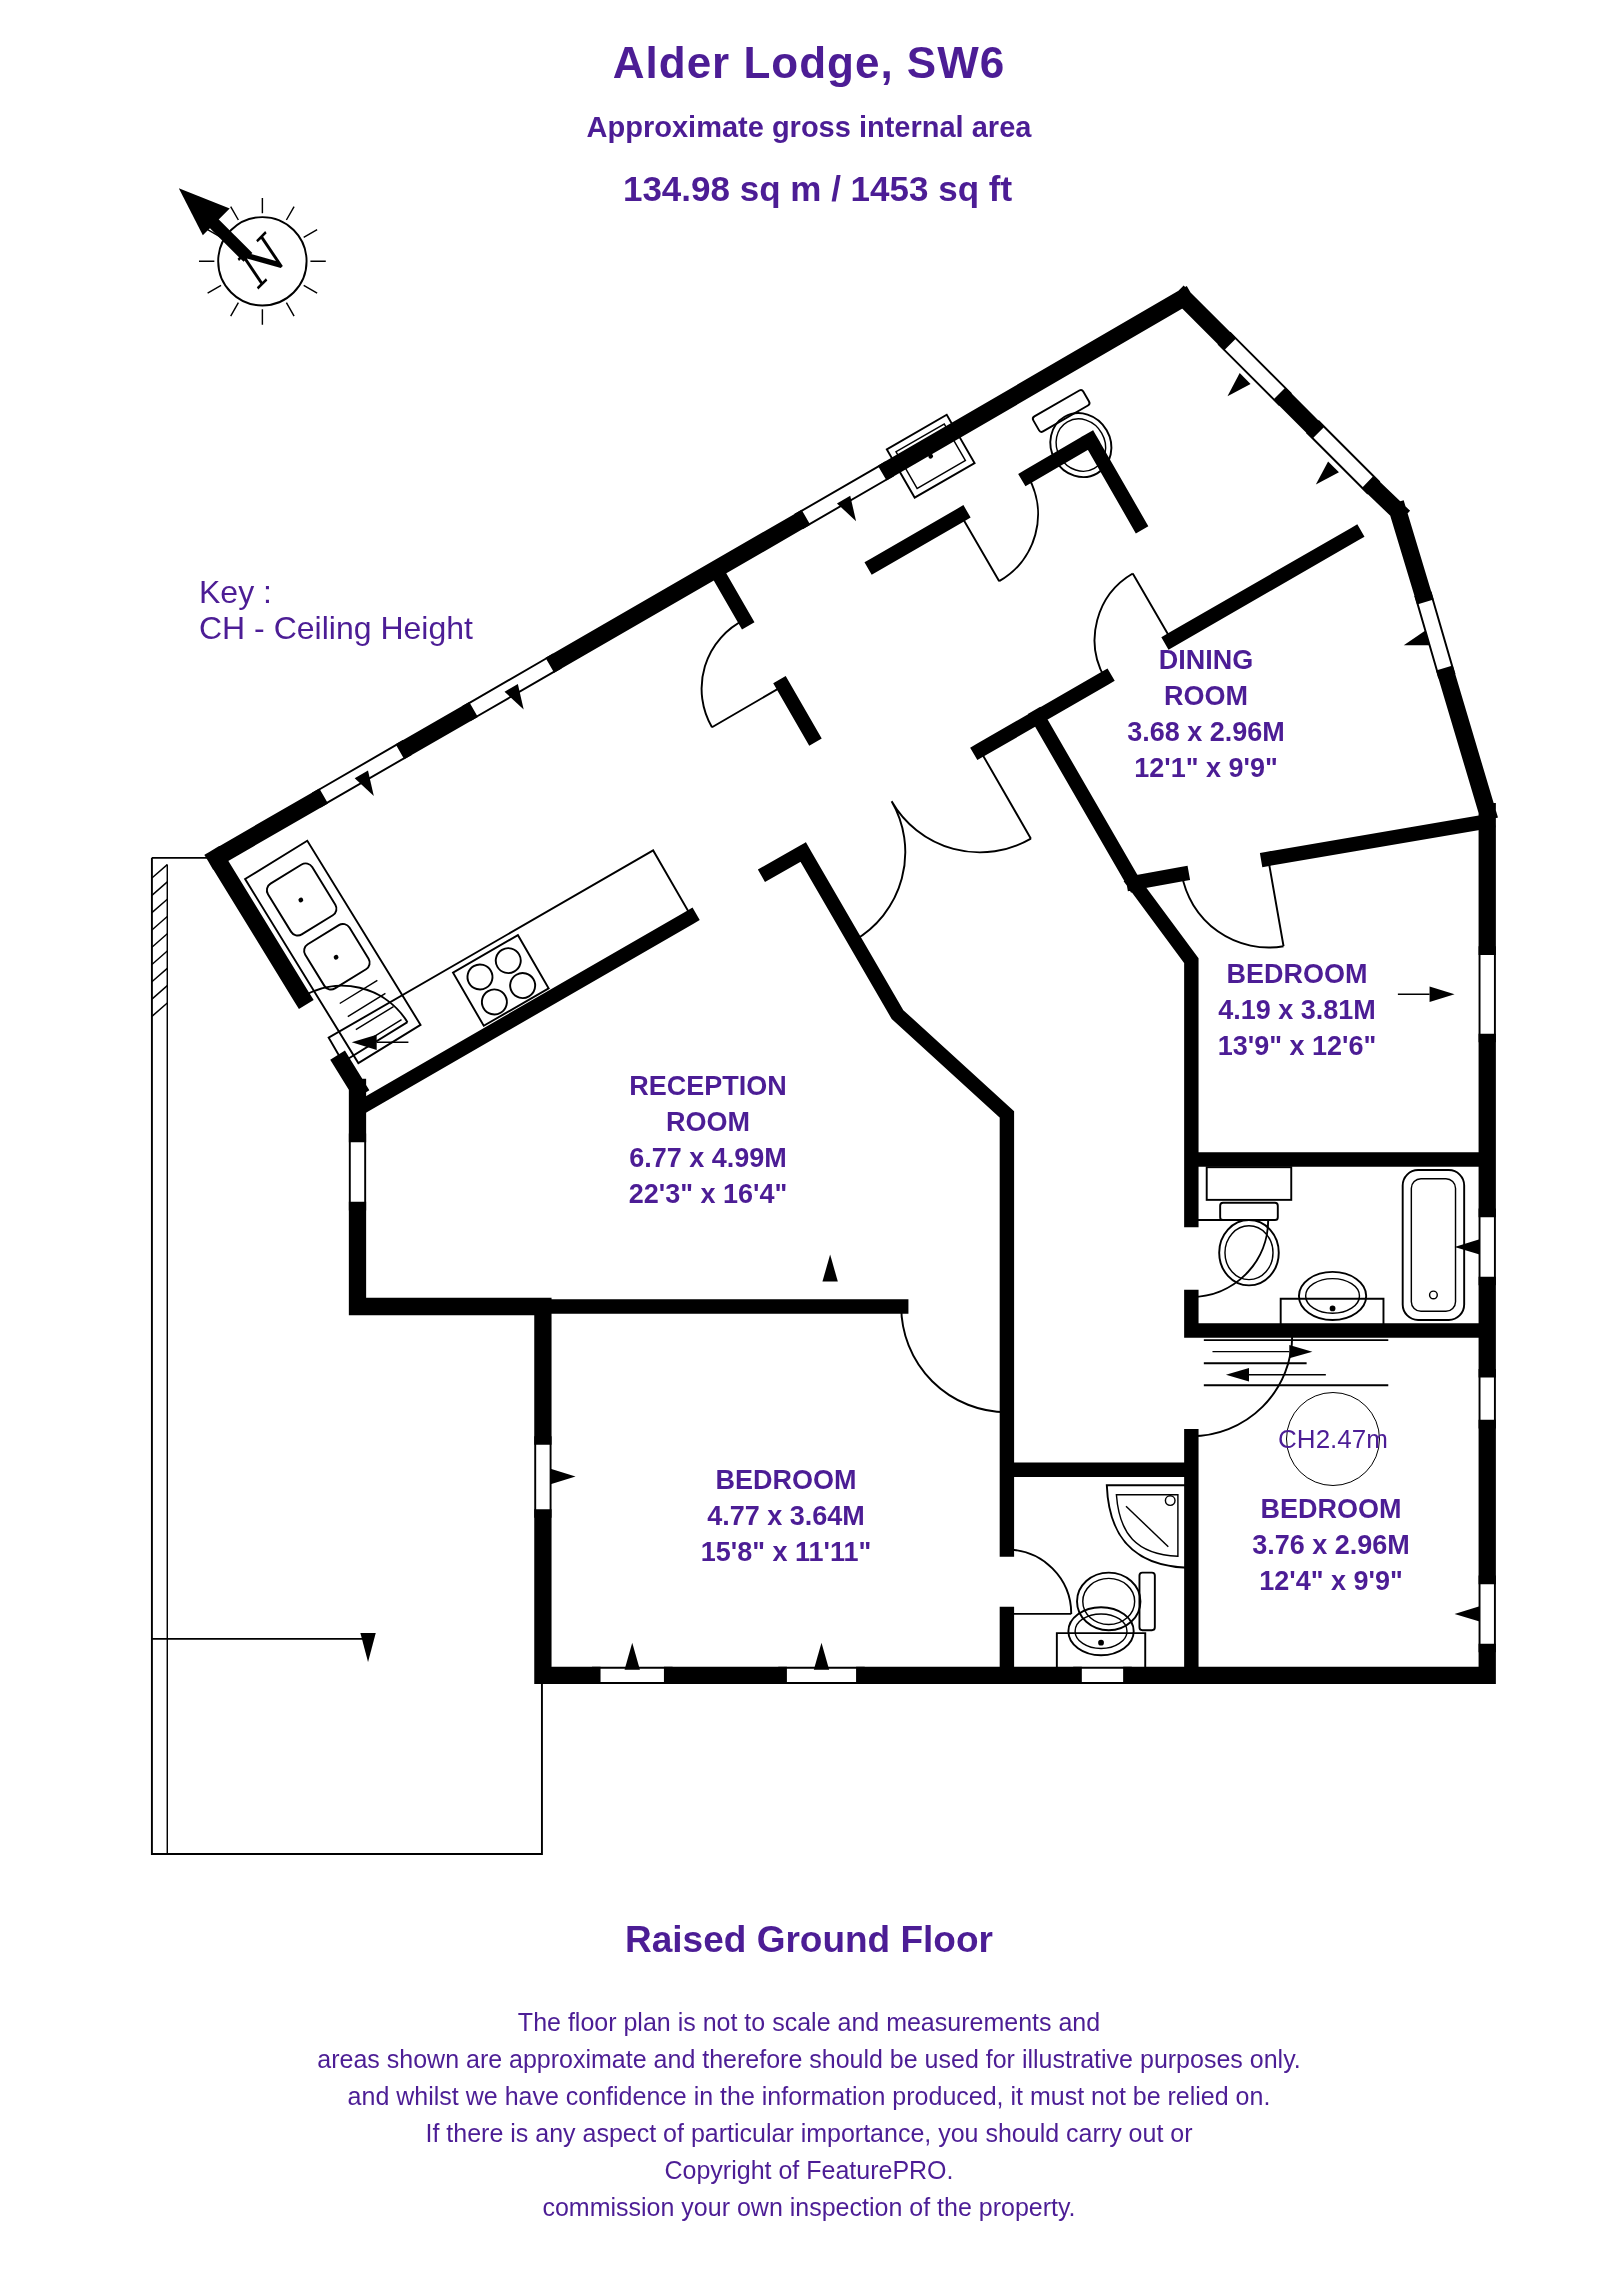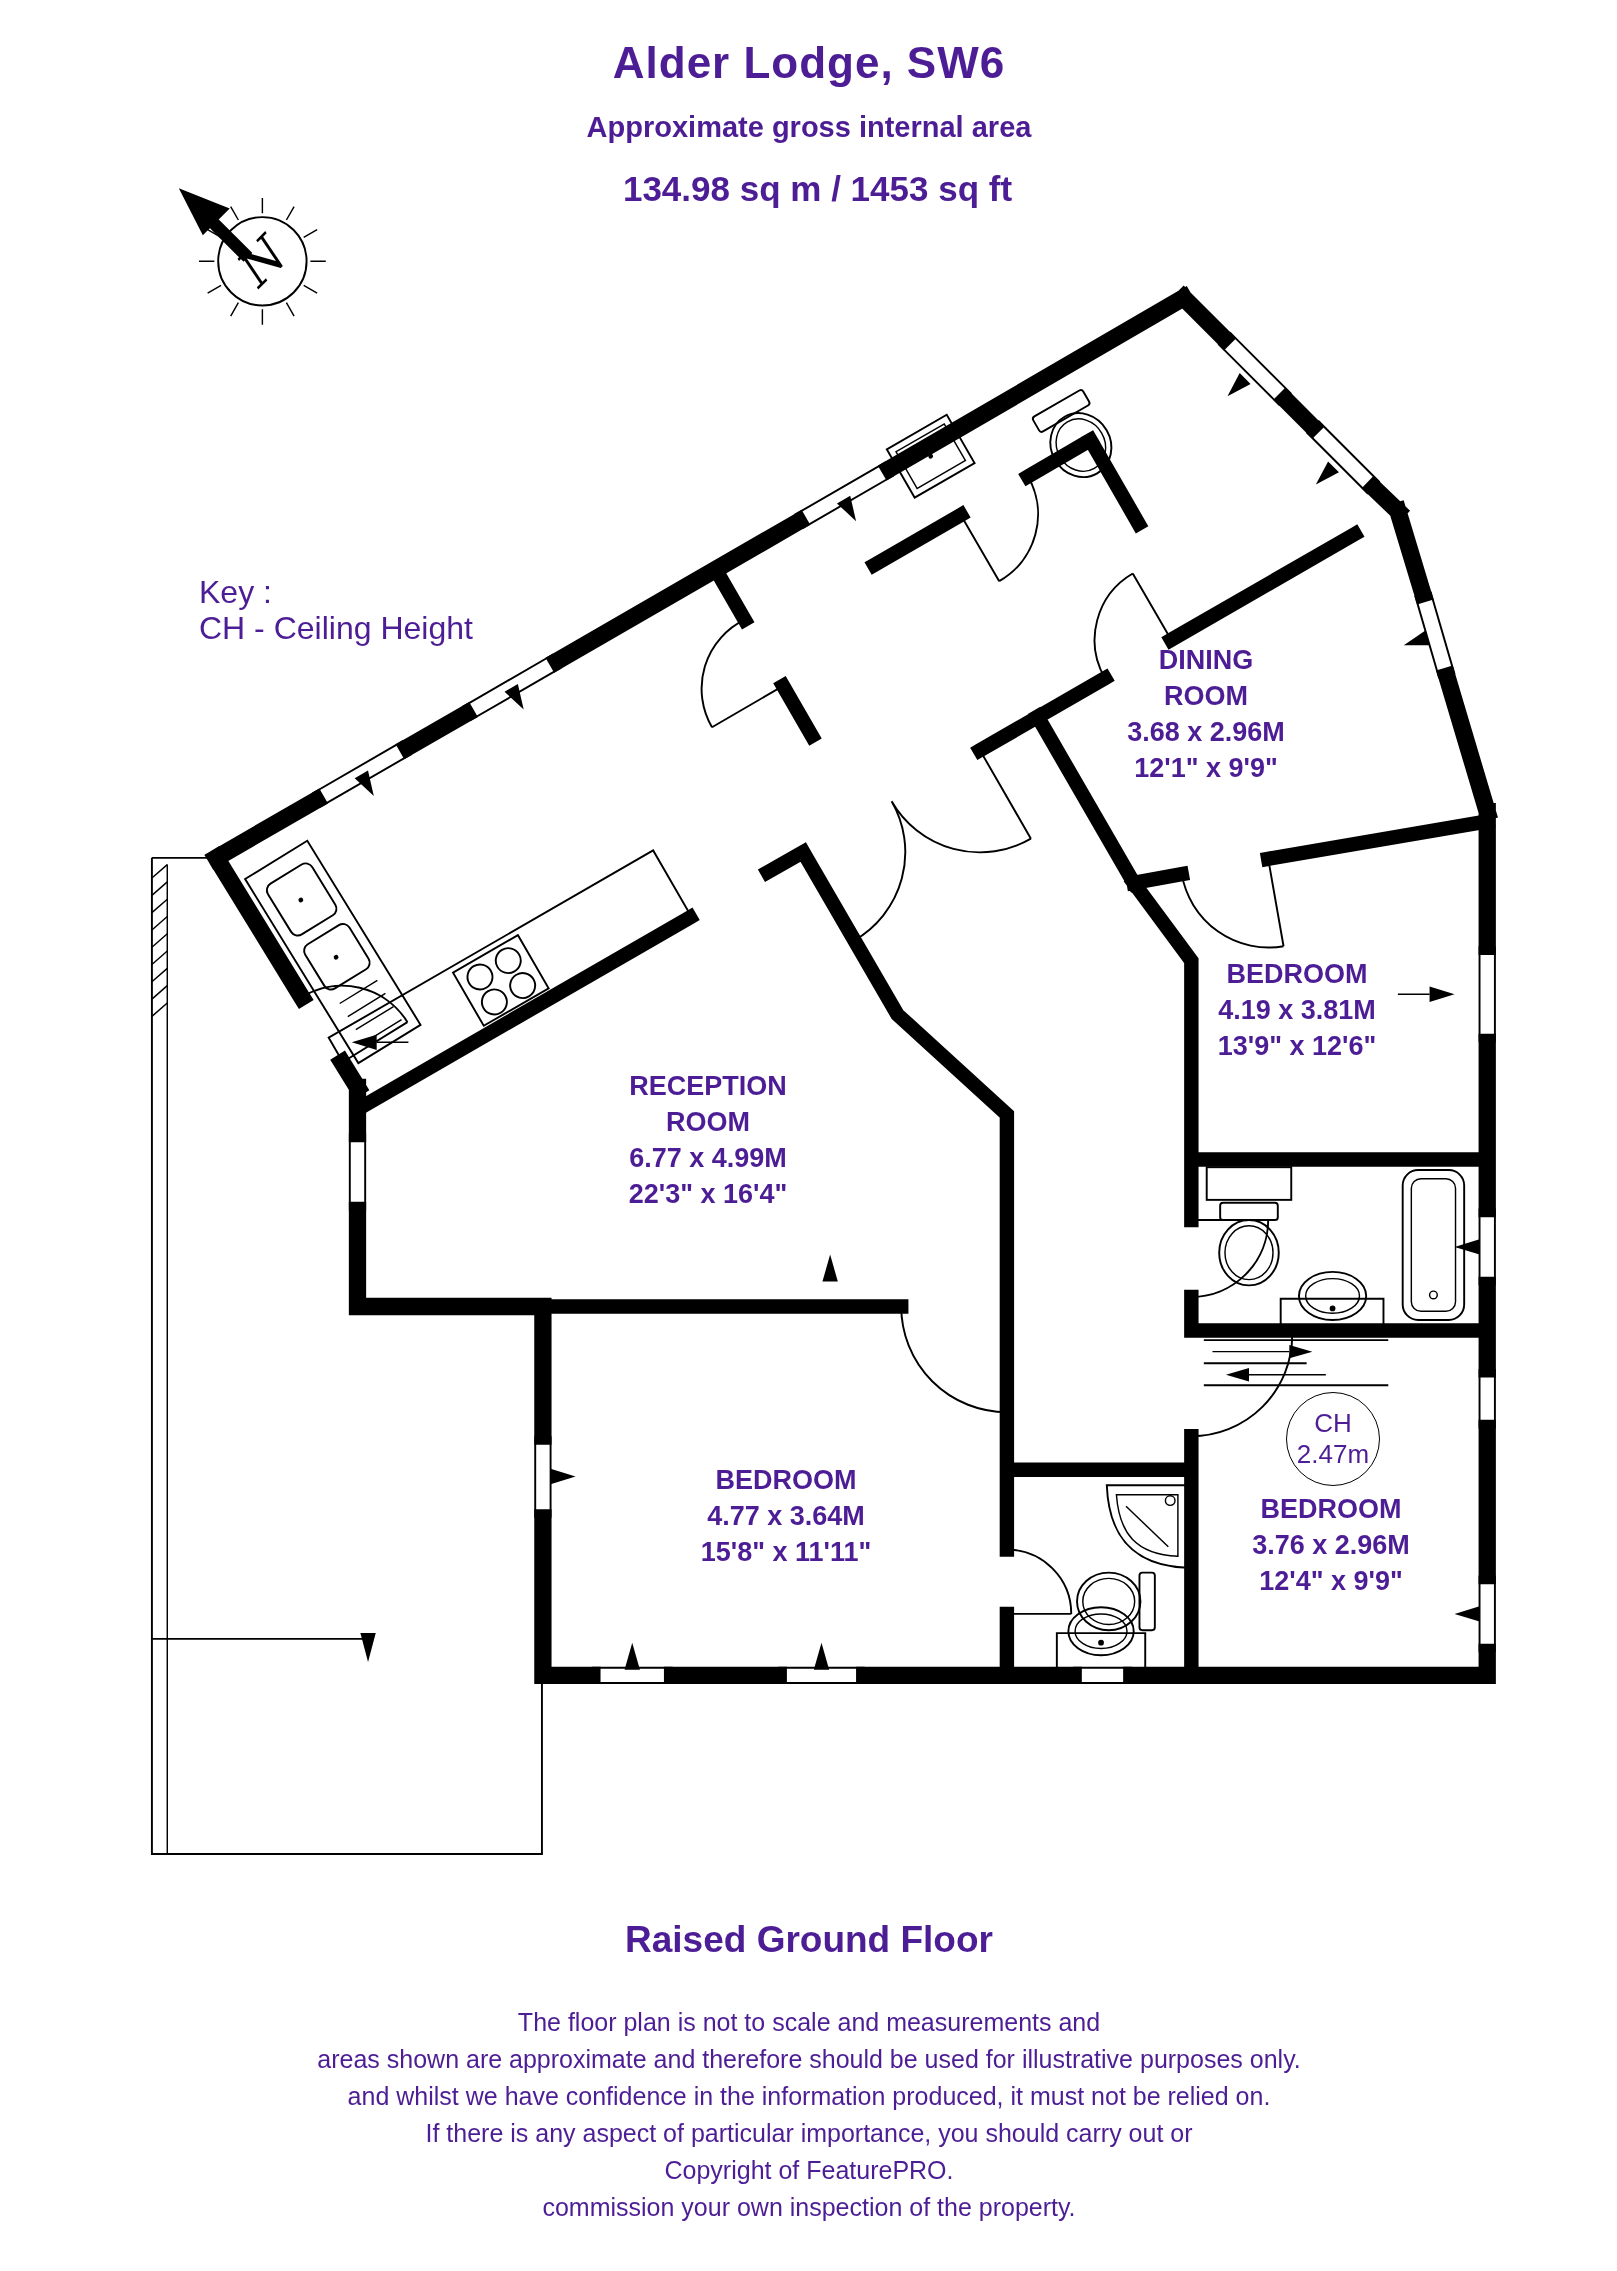--- a/index.html
+++ b/index.html
@@ -7,21 +7,21 @@
         font-family:"Liberation Sans",sans-serif;color:#4c1d95;}
   .abs{position:absolute;}
   .ctr{left:0;right:0;text-align:center;}
   .title{top:38px;font-size:44px;font-weight:bold;letter-spacing:1px;}
   .subtitle{top:111px;font-size:29px;font-weight:bold;}
   .area{top:169px;font-size:35px;font-weight:bold;margin-left:17px;}
   .keyblock{left:176px;top:574px;font-size:32px;line-height:36px;margin-left:23px;}
   .room-label{transform:translateX(-50%);text-align:center;white-space:nowrap;
               font-size:27px;font-weight:bold;line-height:36px;}
   .ch-circle{width:92px;height:92px;border:1.9px solid #000;border-radius:50%;
-             transform:translateX(-50%);display:flex;flex-direction:column;
+             transform:translateX(-50%);display:flex;flex-direction:row;
              align-items:center;justify-content:center;font-size:26px;line-height:31px;}
   .floorname{top:1919px;font-size:37px;font-weight:bold;}
   .disclaimer{top:2004px;font-size:25px;line-height:37px;}
   svg{position:absolute;left:0;top:0;}
   .wallO{stroke:#000;stroke-width:18;fill:none;stroke-linecap:square;}
   .wallI{stroke:#000;stroke-width:15;fill:none;stroke-linecap:square;}
   .thin{stroke:#000;stroke-width:2;fill:none;}
   .thin15{stroke:#000;stroke-width:1.5;fill:none;}
   .fill{fill:#000;stroke:none;}
 </style>

